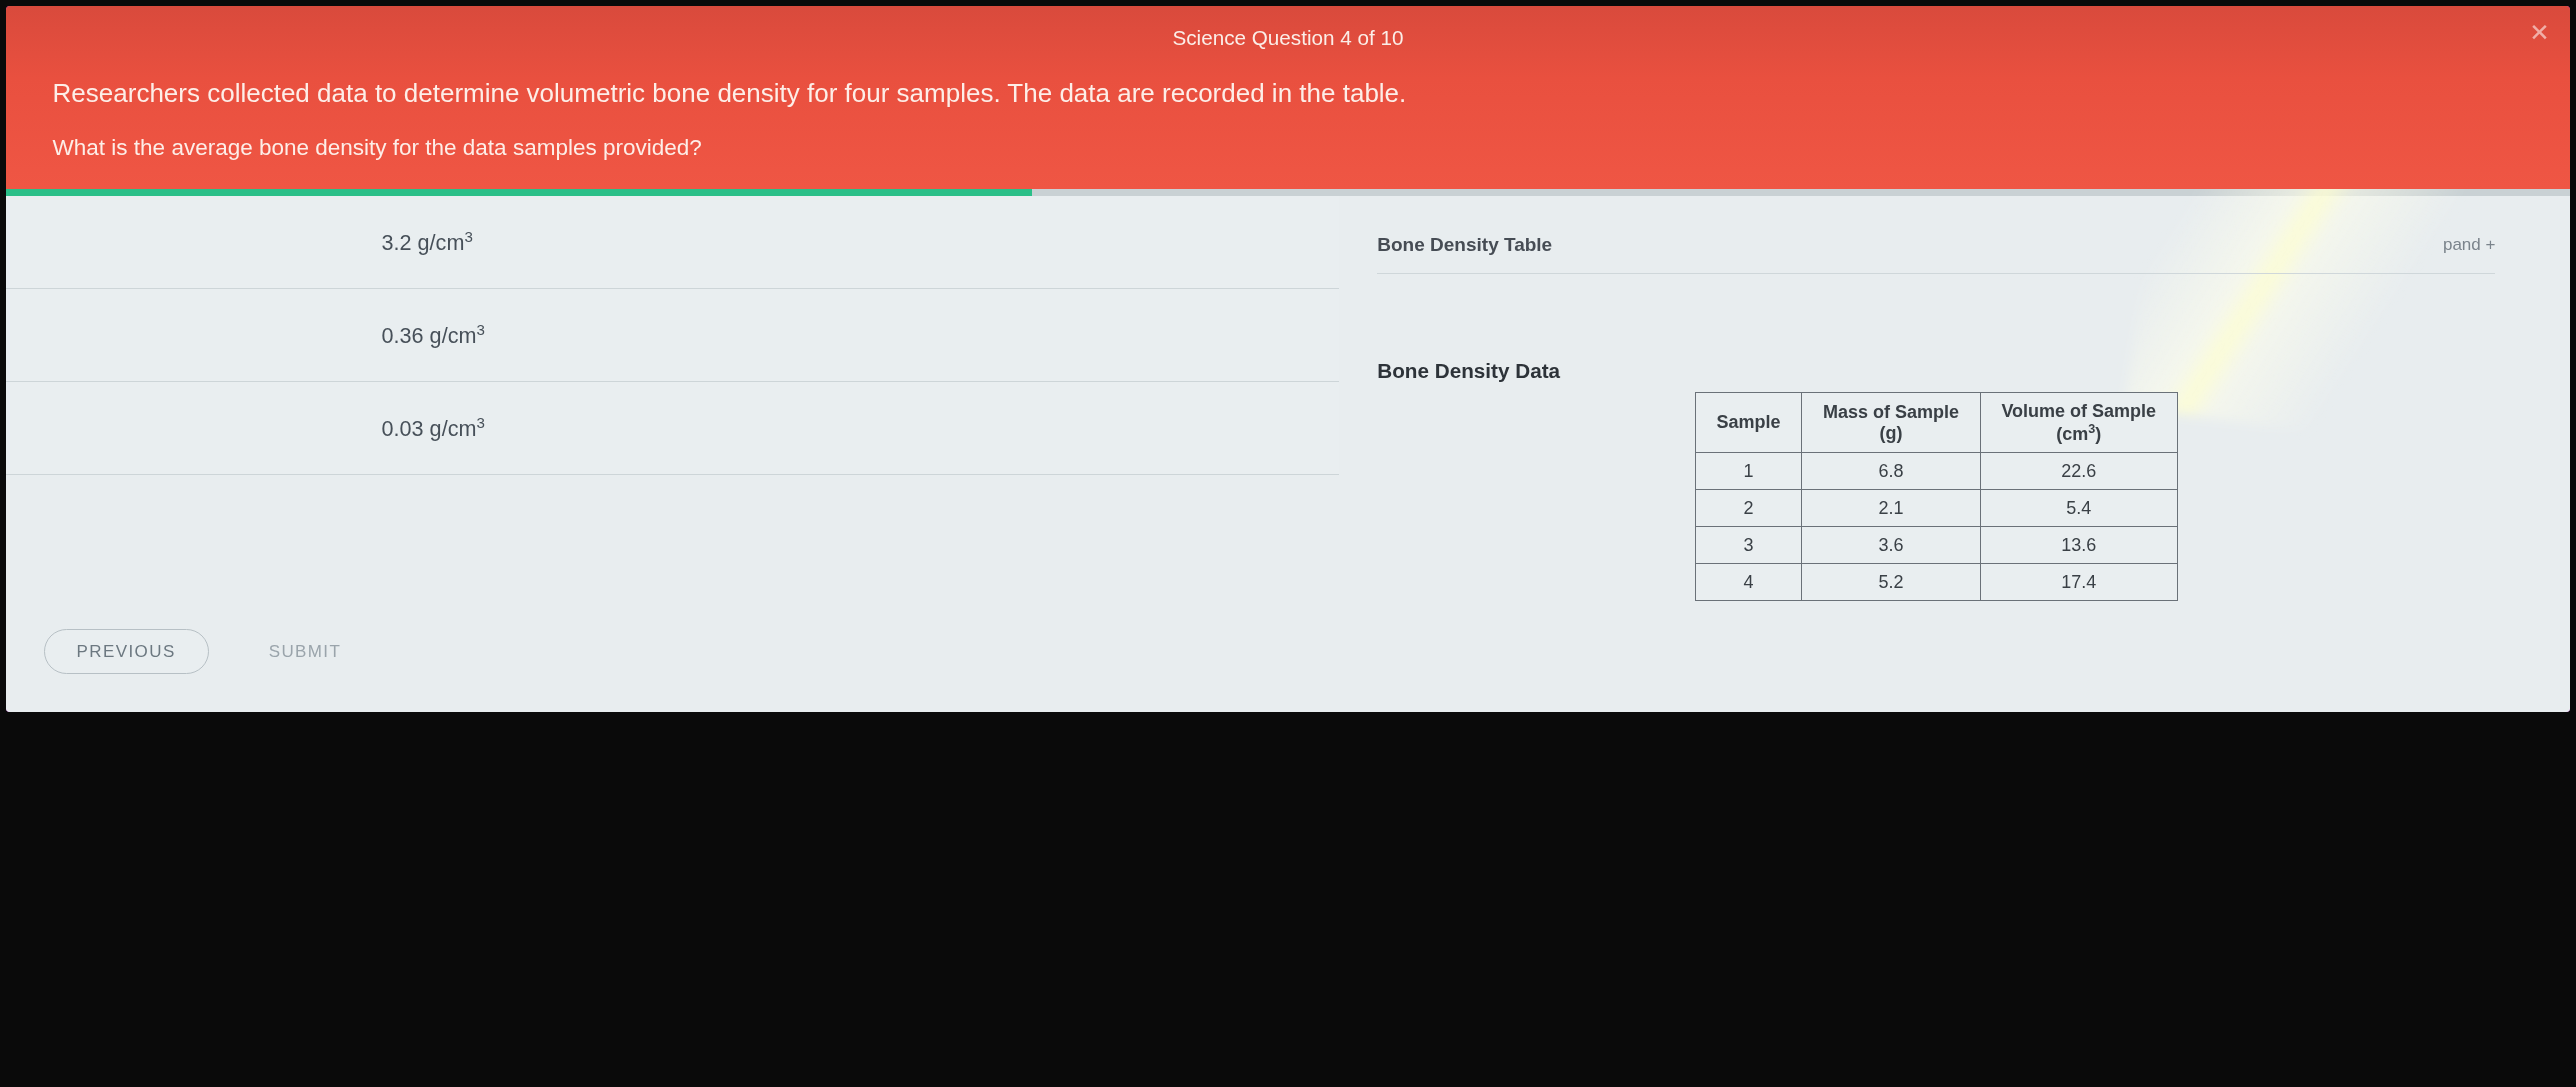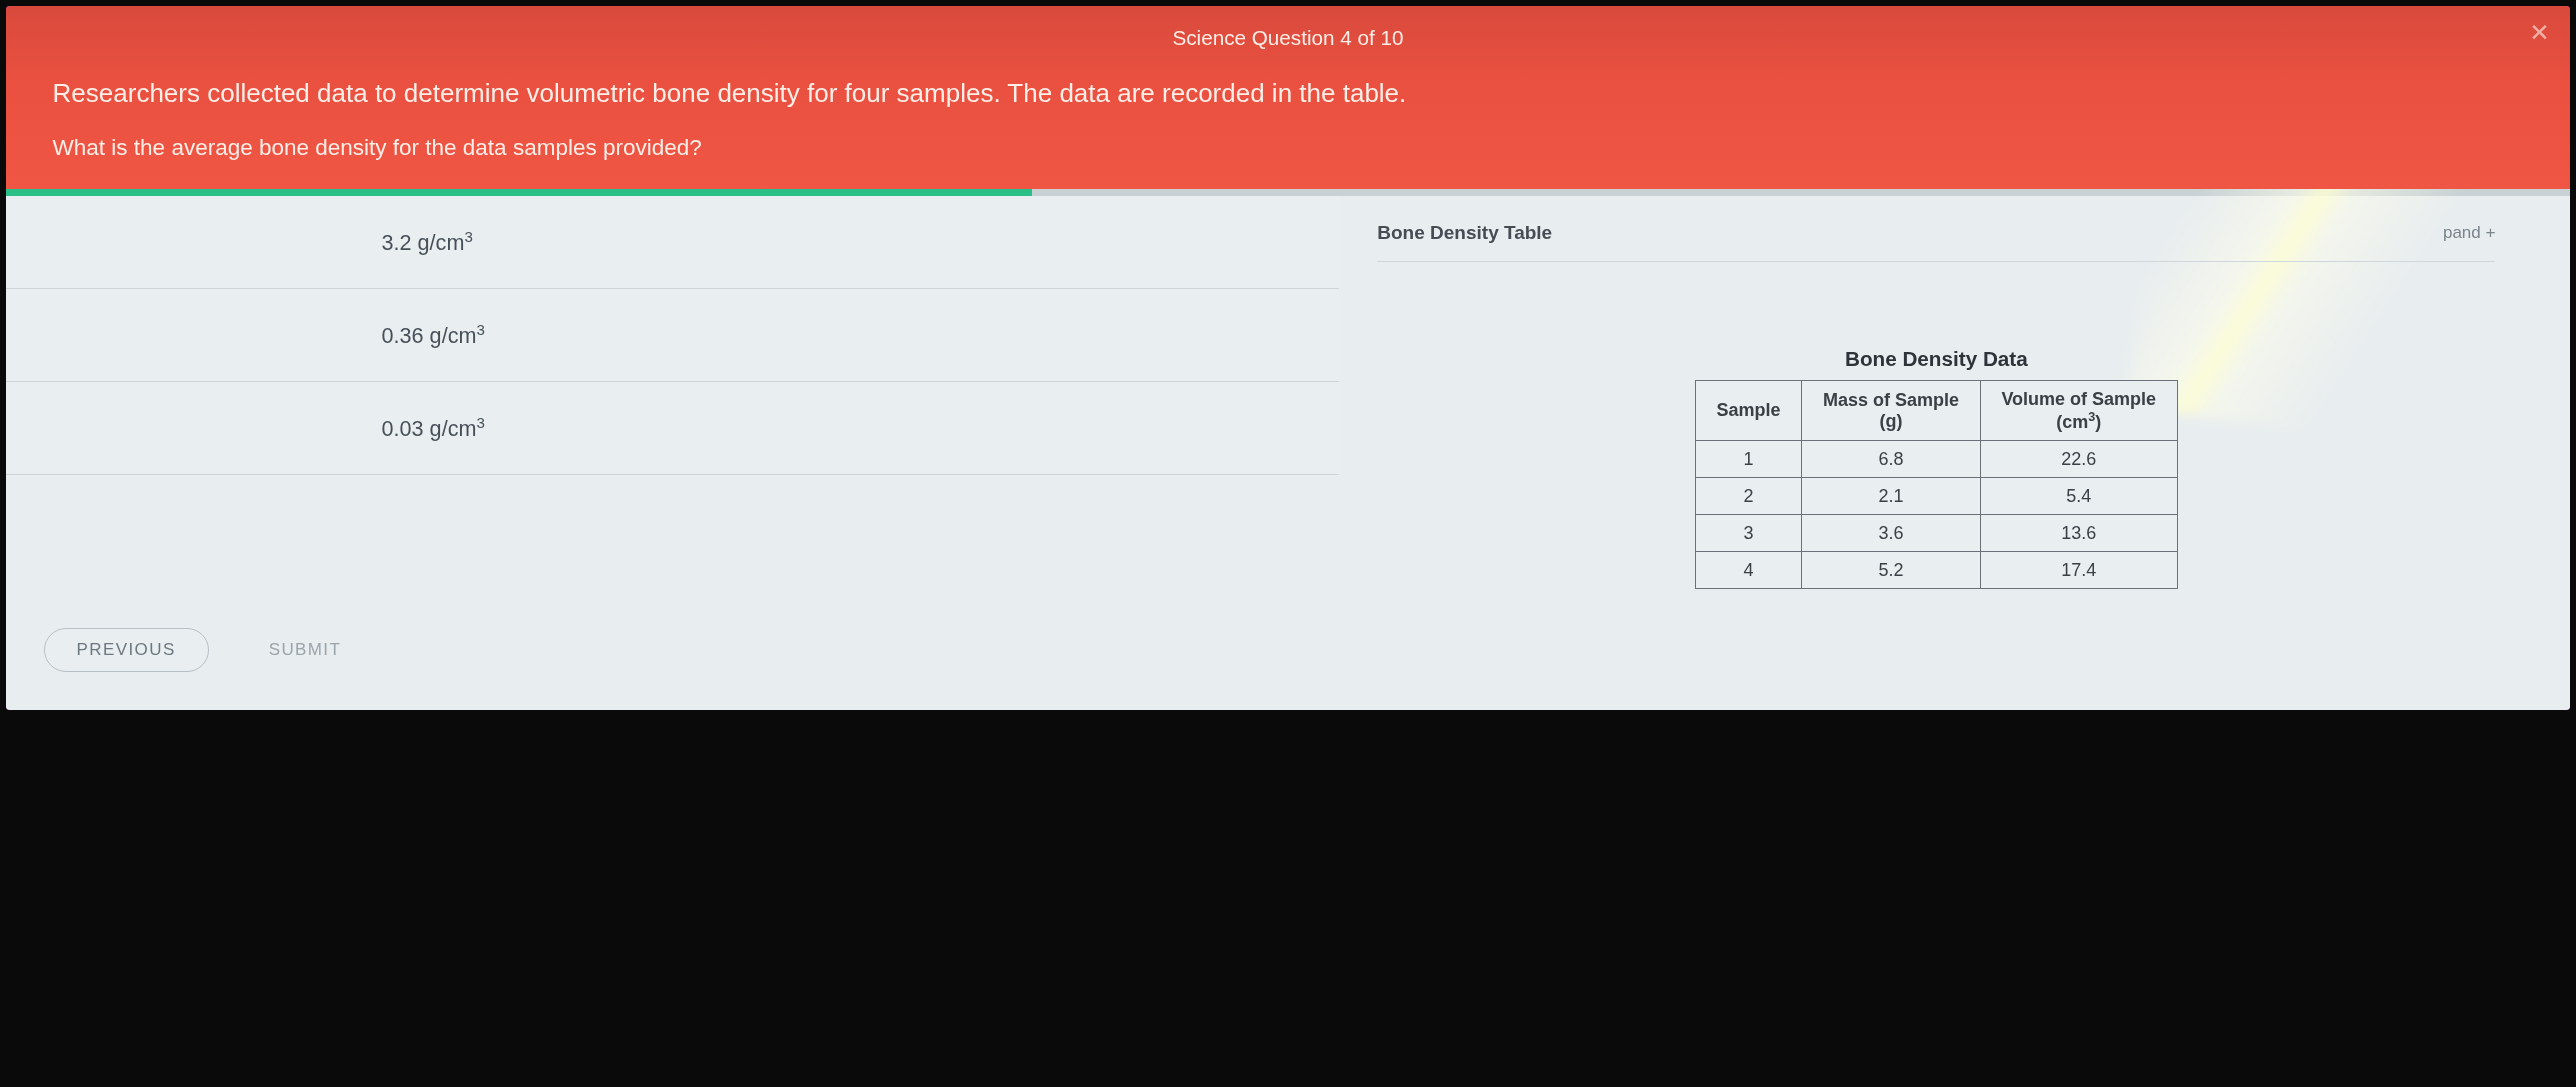--- a/index.html
+++ b/index.html
@@ -67,35 +67,35 @@
     padding: 32px 0 32px 376px;
     font-size: 21.6px;
     color: #475059;
     cursor: pointer;
     background: #e9eef0;
   }
   .answer:first-child { border-top: 0; }
   .answer sup { font-size: 0.7em; }
   .datapane {
     flex: 1;
-    padding: 26px 75px 0 38px;
+    padding: 38px 75px 0 38px;
     position: relative;
   }
   .pane-head {
     display: flex;
     justify-content: space-between;
     align-items: center;
     padding-bottom: 17px;
     border-bottom: 0.9px solid #cfd7da;
     margin-bottom: 85px;
   }
   .pane-title { font-size: 19px; font-weight: 700; color: #464c54; }
   .expand { font-size: 17px; color: #7b848c; cursor: pointer; }
   .table-title {
-    text-align: center;
+    text-align: left;
     font-size: 20.7px;
     font-weight: 700;
     color: #2d3339;
     font-family: Verdana, Geneva, sans-serif;
     margin-bottom: 9.4px;
   }
   table.data {
     border-collapse: collapse;
     margin: 0 auto;
     font-family: Verdana, Geneva, sans-serif;

